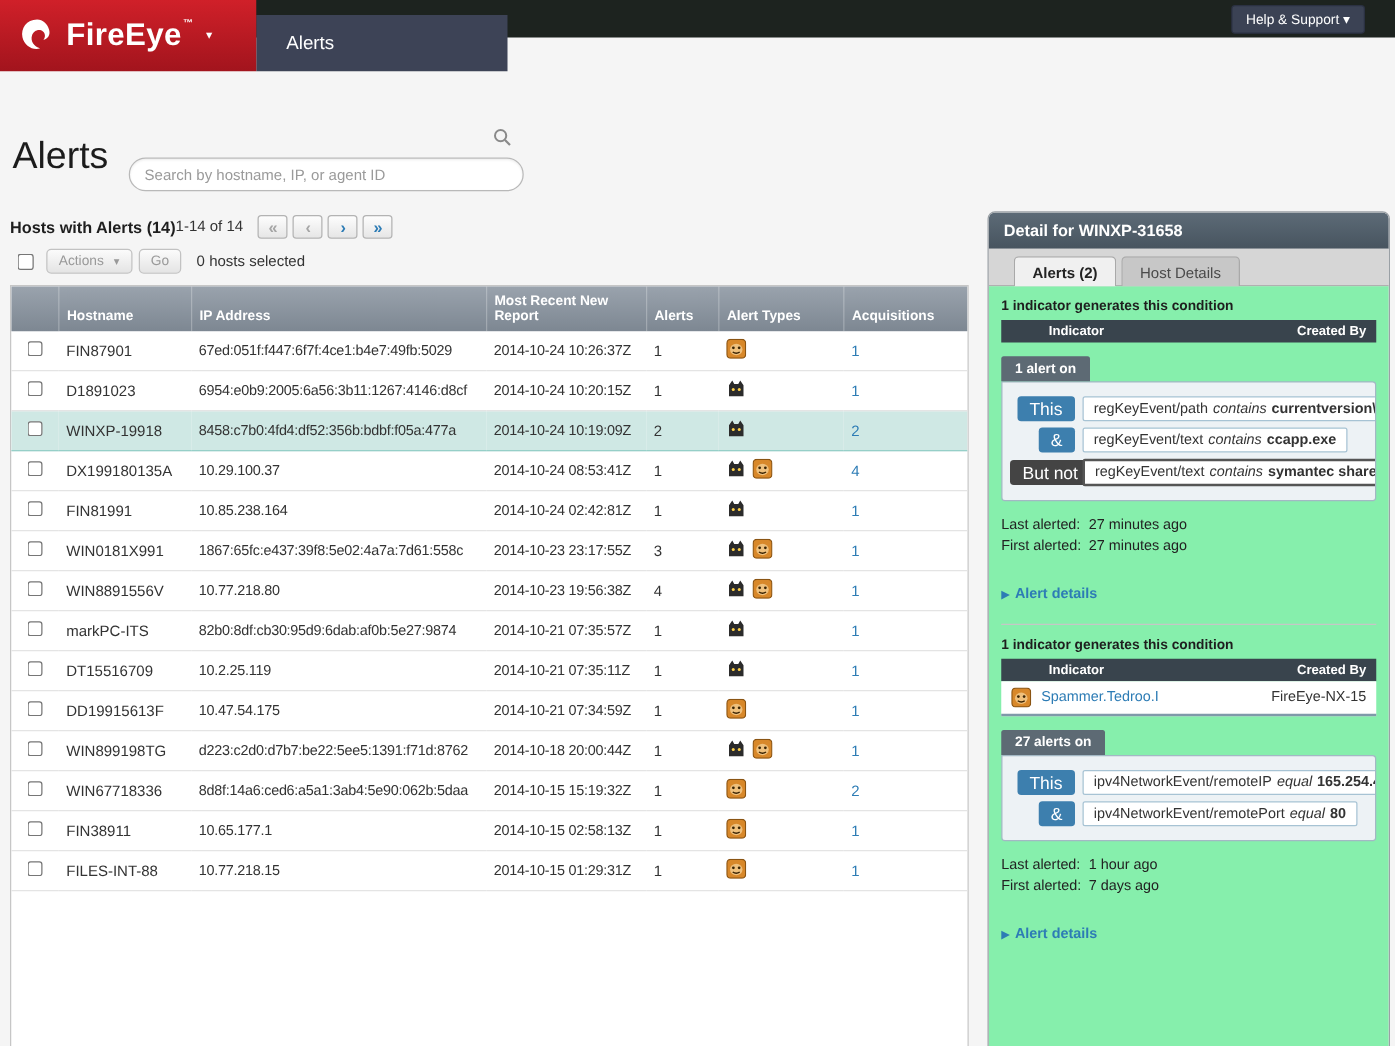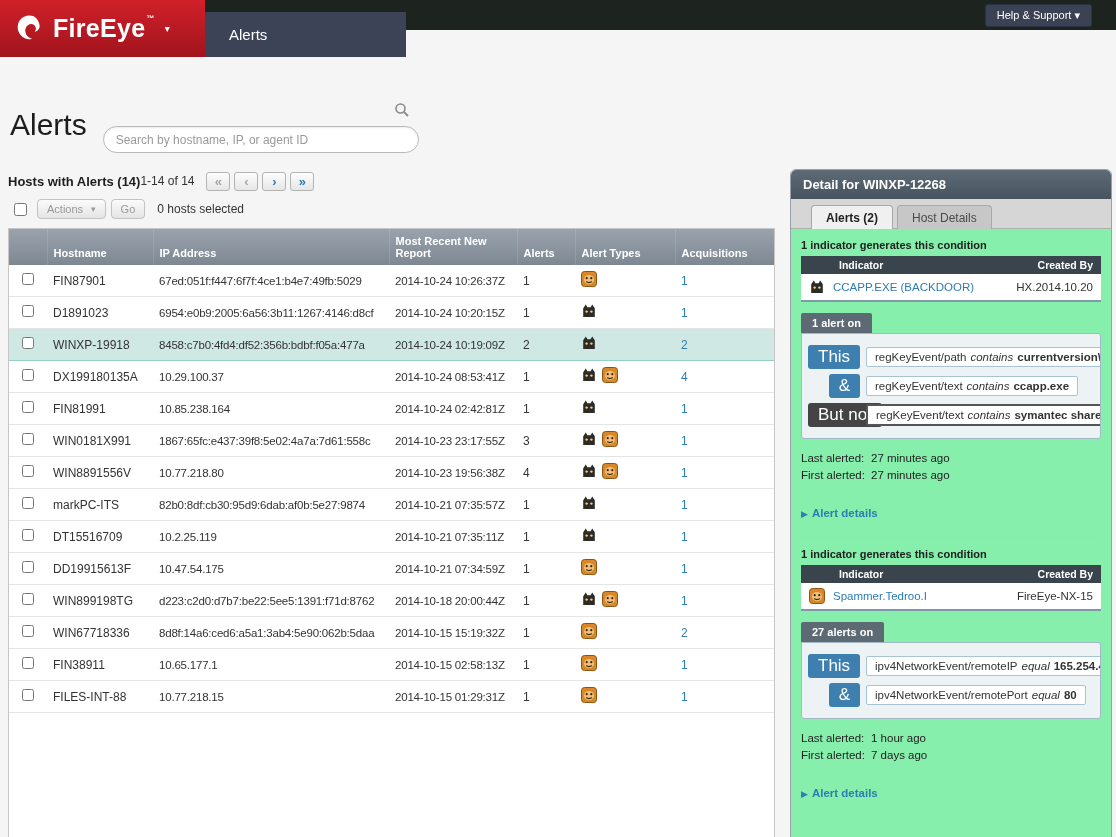--- a/index.html
+++ b/index.html
@@ -86,21 +86,21 @@
   .ind-row { display:flex; align-items:center; background:#fff; padding:5px 8px; font-size:11.5px;
              border-bottom:2px solid #7f99a9; }
   .ind-icon { width:16px; height:16px; margin-right:8px; display:inline-flex; flex:none; }
   .ind-link { color:#2d7cb5; text-decoration:none; flex:1; white-space:nowrap; overflow:hidden; }
   .ind-created { color:#333; flex:none; }
   .alerts-on { display:inline-block; background:#5d6a74; color:#fff; font-size:11px; font-weight:bold;
                padding:4px 11px; margin-top:11px; border-radius:2px 2px 0 0; }
   .cond-box { border:1px solid #a3b8c4; background:#edf2f5; padding:6px 6px; border-radius:0 3px 3px 3px; overflow:hidden; }
   .cond-row { display:flex; align-items:center; margin:5px 0; white-space:nowrap; }
   .badge-col { width:52px; text-align:right; flex:none; margin-right:6px; }
-  .badge { display:inline-block; background:#3d7fae; color:#fff; font-size:17px; padding:2px 10px; border-radius:3px; }
+  .badge { display:inline-block; background:#3d7fae; color:#fff; font-size:14px; padding:2px 10px; border-radius:3px; }
   .cond-row.butnot .badge { background:#444; }
   .cond-val { background:#fff; border:1px solid #a7c3d4; padding:3px 8px; font-size:11.5px; border-radius:2px; }
   .cond-row.butnot .cond-val { border:2px solid #555; }
   .cond-op { font-style:italic; margin:0 4px; }
   .cond-value { font-weight:bold; }
   .alert-times { font-size:11.5px; color:#222; margin-top:11px; line-height:17px; }
   .alert-times .lbl { display:inline-block; min-width:70px; }
   .details-link { display:inline-block; color:#2d7cb5; font-size:11.5px; font-weight:bold; margin-top:23px;
                   text-decoration:none; cursor:pointer; }
   .details-link .tri { font-size:9px; margin-right:4px; }
@@ -482,42 +482,31 @@
                       </span>
                     </span></td>
     <td class="col-acq"><a class="acq-link" href="#">1</a></td>
   </tr>
 </tbody>
           </table>
         </div>
       </div>
 
       <div class="detail-panel">
-        <div class="detail-header">Detail for WINXP-12268</div>
+        <div class="detail-header">Detail for WINXP-31658</div>
         <div class="detail-tabs" id="detail-tabs">
             <div class="dtab active">Alerts (2)</div>
             <div class="dtab">Host Details</div>
           </div>
         <div class="detail-body" id="detail-body">
   <div class="d-section">
     <div class="d-intro">1 indicator generates this condition</div>
     <div class="ind-head">
       <span>Indicator</span>
       <span>Created By</span>
-    </div>
-    <div class="ind-row">
-      <span class="ind-icon">
-                  <span class="ticon"><svg viewBox="0 0 16 16" width="16" height="16">
-                      <path d="M2.2 14 L2.2 5.2 L4.8 1.4 L6.4 4.2 L9.6 4.2 L11.2 1.4 L13.8 5.2 L13.8 14 Z" fill="#2b2b2b"></path>
-                      <circle cx="5.6" cy="8.6" r="1.2" fill="#ffd24a"></circle>
-                      <circle cx="10.4" cy="8.6" r="1.2" fill="#ffd24a"></circle>
-                    </svg></span>
-                </span>
-      <a class="ind-link" href="#">CCAPP.EXE (BACKDOOR)</a>
-      <span class="ind-created">HX.2014.10.20</span>
     </div>
     <span class="alerts-on">1 alert on</span>
     <div class="cond-box">
   <div class="cond-row">
     <span class="badge-col"><span class="badge">This</span></span>
     <span class="cond-val"><span class="cond-field">regKeyEvent/path</span><span class="cond-op">contains</span><span class="cond-value">currentversion\run</span></span>
   </div>
 
   <div class="cond-row">
     <span class="badge-col"><span class="badge">&amp;</span></span>

